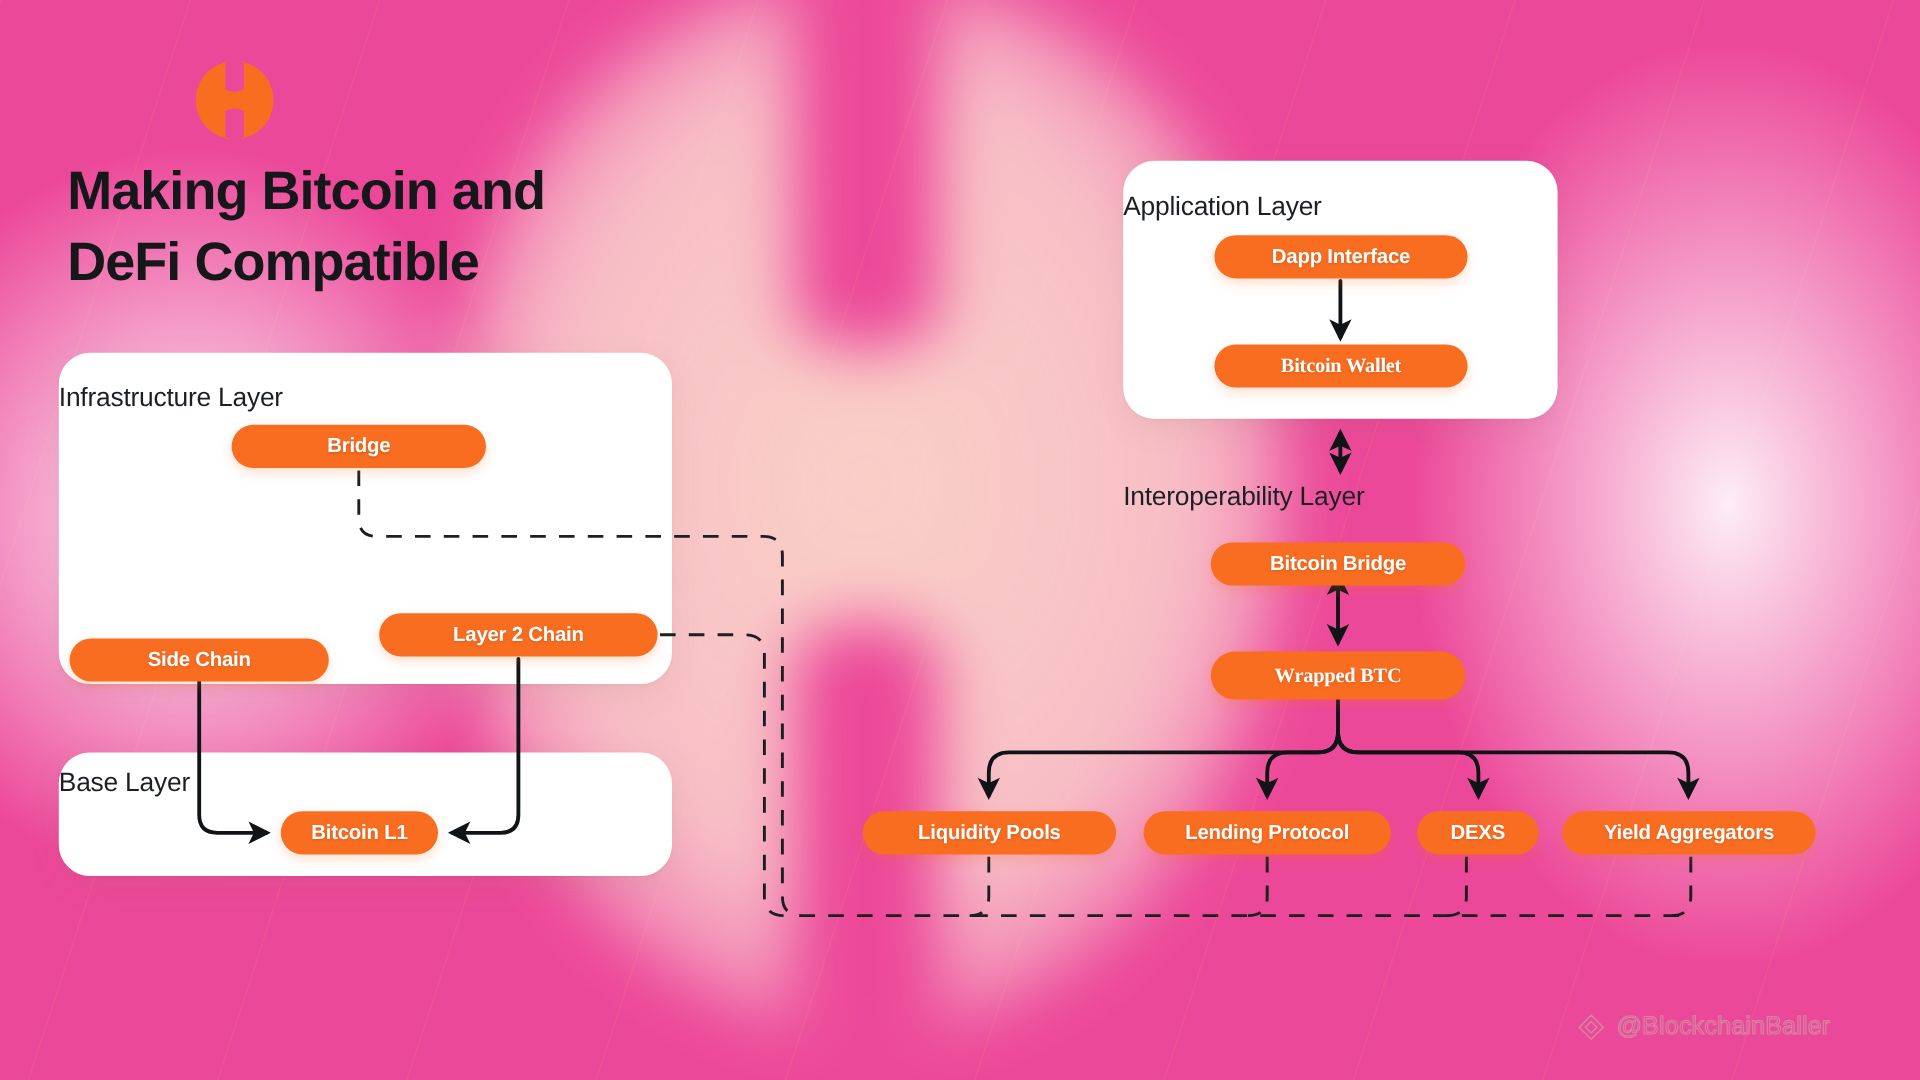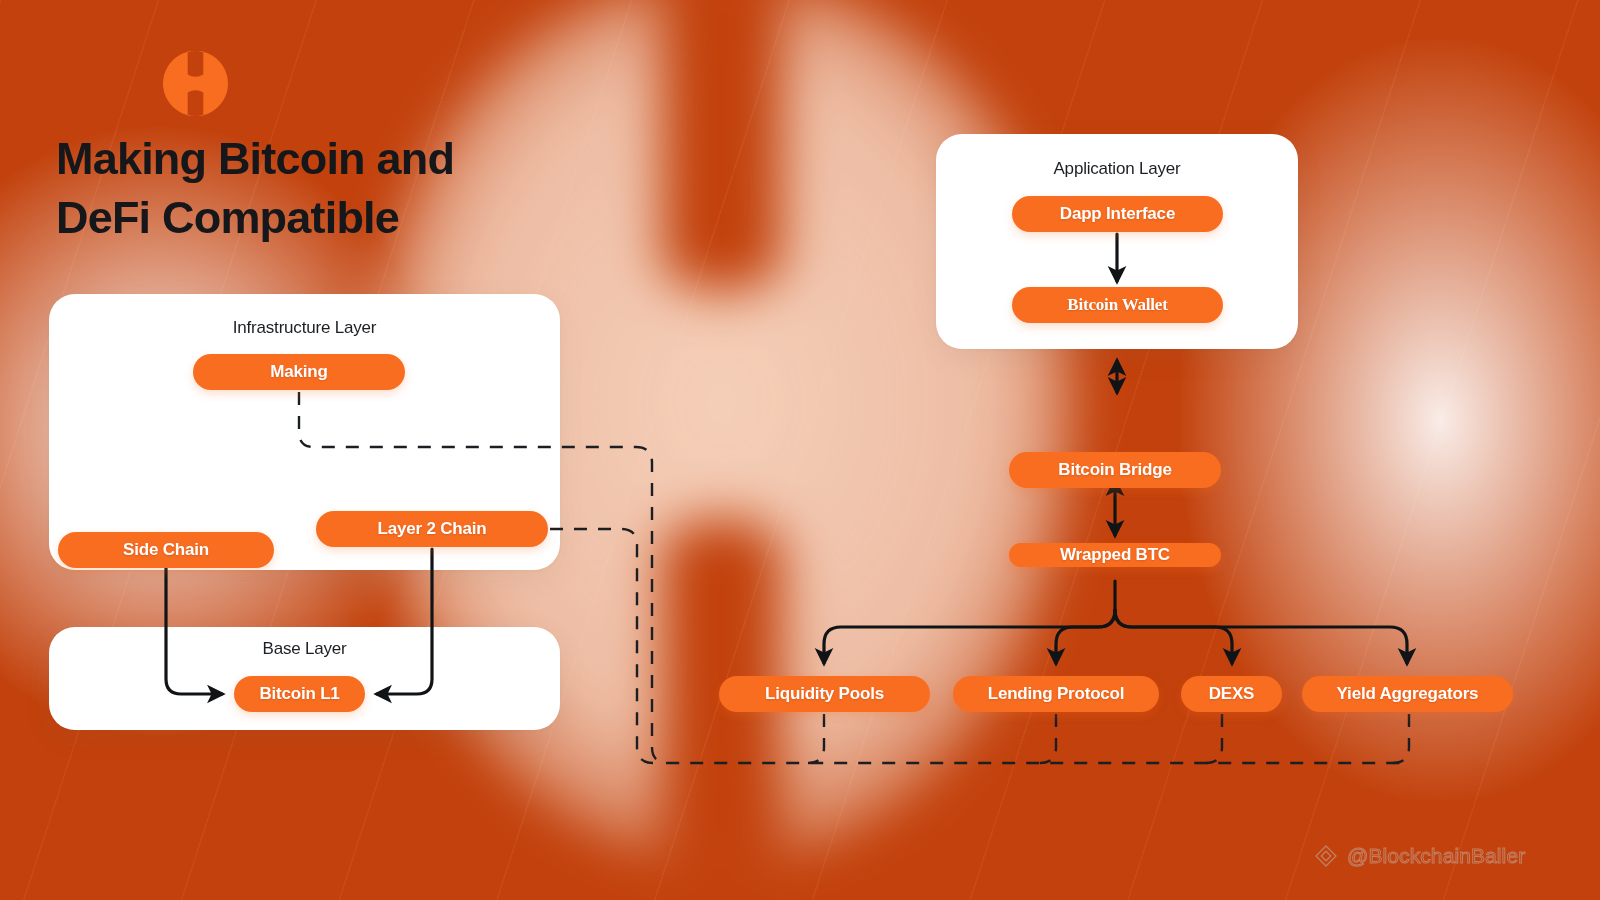--- a/index.html
+++ b/index.html
@@ -8,21 +8,21 @@
     background: #ffffff;
   }
   body {
     font-family: "Liberation Sans", sans-serif;
   }
   #stage {
     position: relative;
     width: 1600px;
     height: 900px;
     overflow: hidden;
-    background: #c2410c;
+    background: #ec4899;
   }
   
   .bg-stripes {
     position: absolute;
     inset: 0;
     background-image: repeating-linear-gradient(
       108deg,
       rgba(250, 160, 110, 0.10) 0px,
       rgba(250, 160, 110, 0.10) 1.5px,
       rgba(255, 255, 255, 0) 1.5px,
@@ -90,26 +90,25 @@
     box-shadow: 0 8px 26px rgba(140, 110, 90, 0.10),
                 0 1px 3px rgba(140, 110, 90, 0.06);
   }
   #card-infrastructure { left: 49px;  top: 294px; width: 511px; height: 276px; }
   #card-base           { left: 49px;  top: 627px; width: 511px; height: 103px; }
   #card-application    { left: 936px; top: 134px; width: 362px; height: 215px; }
 
   
   .layer-caption {
     position: absolute;
-    font-size: 17px;
+    font-size: 22px;
     color: #1c1f23;
     font-weight: 400;
     letter-spacing: -0.2px;
     white-space: nowrap;
-    text-align: center;
   }
   #caption-infrastructure { left: 49px;  top: 318px; width: 511px; }
   #caption-base           { left: 49px;  top: 639px; width: 511px; }
   #caption-application    { left: 936px; top: 159px; width: 362px; }
   #caption-interoperability { left: 936px; top: 401px; width: 362px; }
 
   
   .pill {
     position: absolute;
     display: flex;
@@ -126,21 +125,21 @@
     box-shadow: 0 4px 10px rgba(249, 109, 33, 0.22);
     box-sizing: border-box;
   }
   #pill-oracles          { left: 193px;  top: 354px; width: 212px; height: 36px; }
   #pill-side-chain       { left: 58px;   top: 511px; width: 216px; height: 36px; margin-top: 21px; }
   #pill-layer2-chain     { left: 316px;  top: 511px; width: 232px; height: 36px; }
   #pill-bitcoin-l1       { left: 234px;  top: 676px; width: 131px; height: 36px; text-align: center; }
   #pill-dapp-interface   { left: 1012px; top: 196px; width: 211px; height: 36px; }
   #pill-bitcoin-wallet   { left: 1012px; top: 287px; width: 211px; height: 36px; font-family: Liberation Serif, serif; }
   #pill-bitcoin-bridge   { left: 1009px; top: 436px; width: 212px; height: 36px; margin-top: 16px; }
-  #pill-wrapped-btc      { left: 1009px; top: 543px; width: 212px; height: 24px; }
+  #pill-wrapped-btc      { left: 1009px; top: 543px; width: 212px; height: 40px; font-family: Liberation Serif, serif; }
   #pill-liquidity-pools  { left: 719px;  top: 676px; width: 211px; height: 36px; }
   #pill-lending-protocol { left: 953px;  top: 676px; width: 206px; height: 36px; text-align: center; }
   #pill-dexs            { left: 1181px; top: 676px; width: 101px; height: 36px; }
   #pill-yield-aggregators{ left: 1302px; top: 676px; width: 211px; height: 36px; }
 
   
   #connectors {
     position: absolute;
     inset: 0;
     pointer-events: none;
@@ -252,22 +251,23 @@
 
     <path class="dashed-line" d="M824 714 L824 747 Q824 763 808 763"></path>
     <path class="dashed-line" d="M1056 714 L1056 747 Q1056 763 1040 763"></path>
     <path class="dashed-line" d="M1222 714 L1222 747 Q1222 763 1206 763"></path>
     <path class="dashed-line" d="M1409 714 L1409 747 Q1409 763 1393 763"></path>
   </svg>
 
   <div class="layer-caption" id="caption-infrastructure">Infrastructure Layer</div>
   <div class="layer-caption" id="caption-base">Base Layer</div>
   <div class="layer-caption" id="caption-application">Application Layer</div>
-
-  <div class="pill" id="pill-oracles">Making</div>
+  <div class="layer-caption" id="caption-interoperability">Interoperability Layer</div>
+
+  <div class="pill" id="pill-oracles">Bridge</div>
   <div class="pill" id="pill-side-chain">Side Chain</div>
   <div class="pill" id="pill-layer2-chain">Layer 2 Chain</div>
   <div class="pill" id="pill-bitcoin-l1">Bitcoin L1</div>
   <div class="pill" id="pill-dapp-interface">Dapp Interface</div>
   <div class="pill" id="pill-bitcoin-wallet">Bitcoin Wallet</div>
   <div class="pill" id="pill-bitcoin-bridge">Bitcoin Bridge</div>
   <div class="pill" id="pill-wrapped-btc">Wrapped BTC</div>
   <div class="pill" id="pill-liquidity-pools">Liquidity Pools</div>
   <div class="pill" id="pill-lending-protocol">Lending Protocol</div>
   <div class="pill" id="pill-dexs">DEXS</div>

